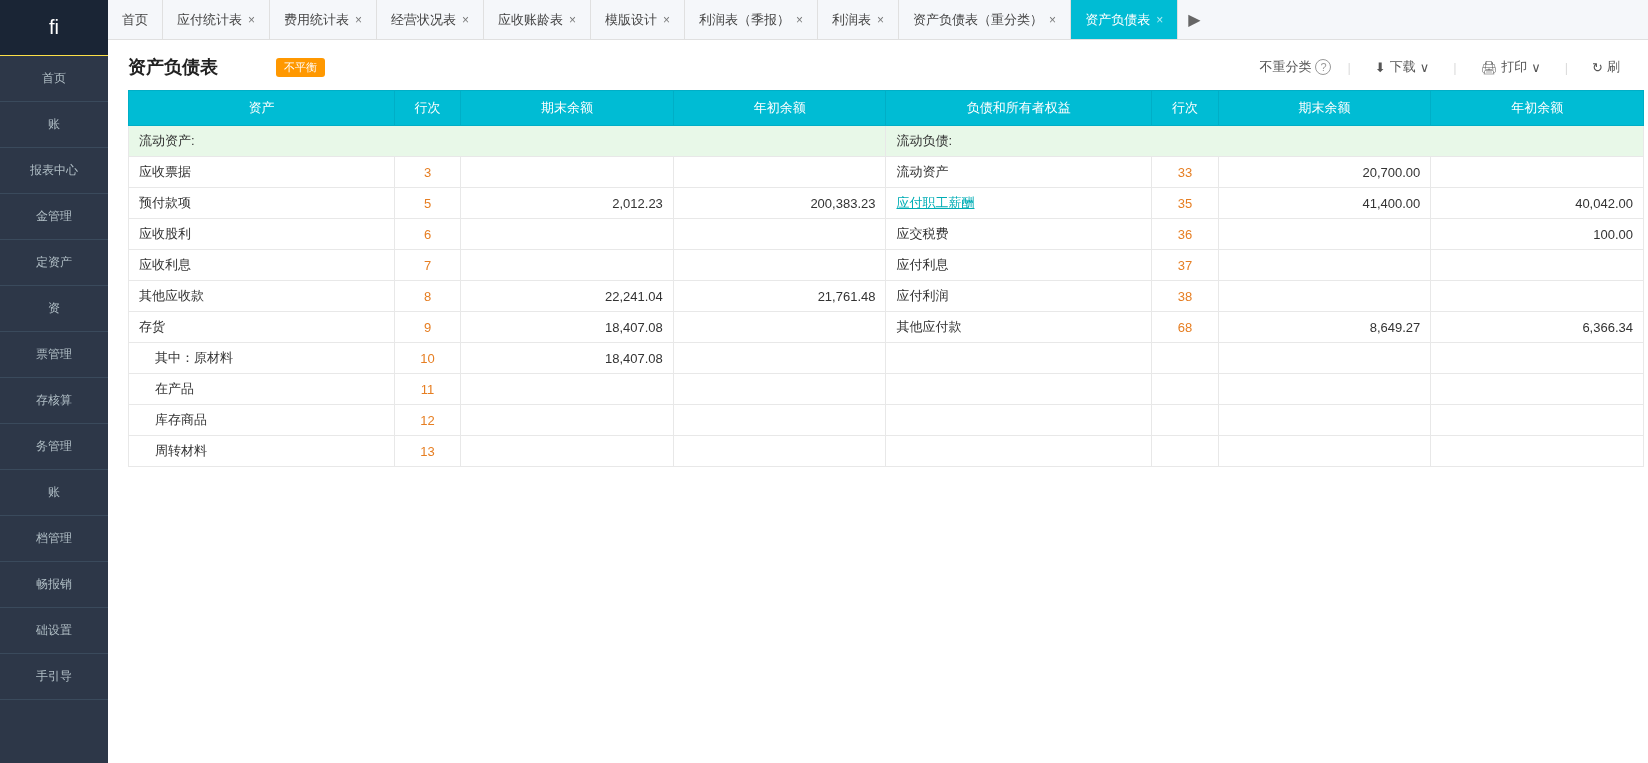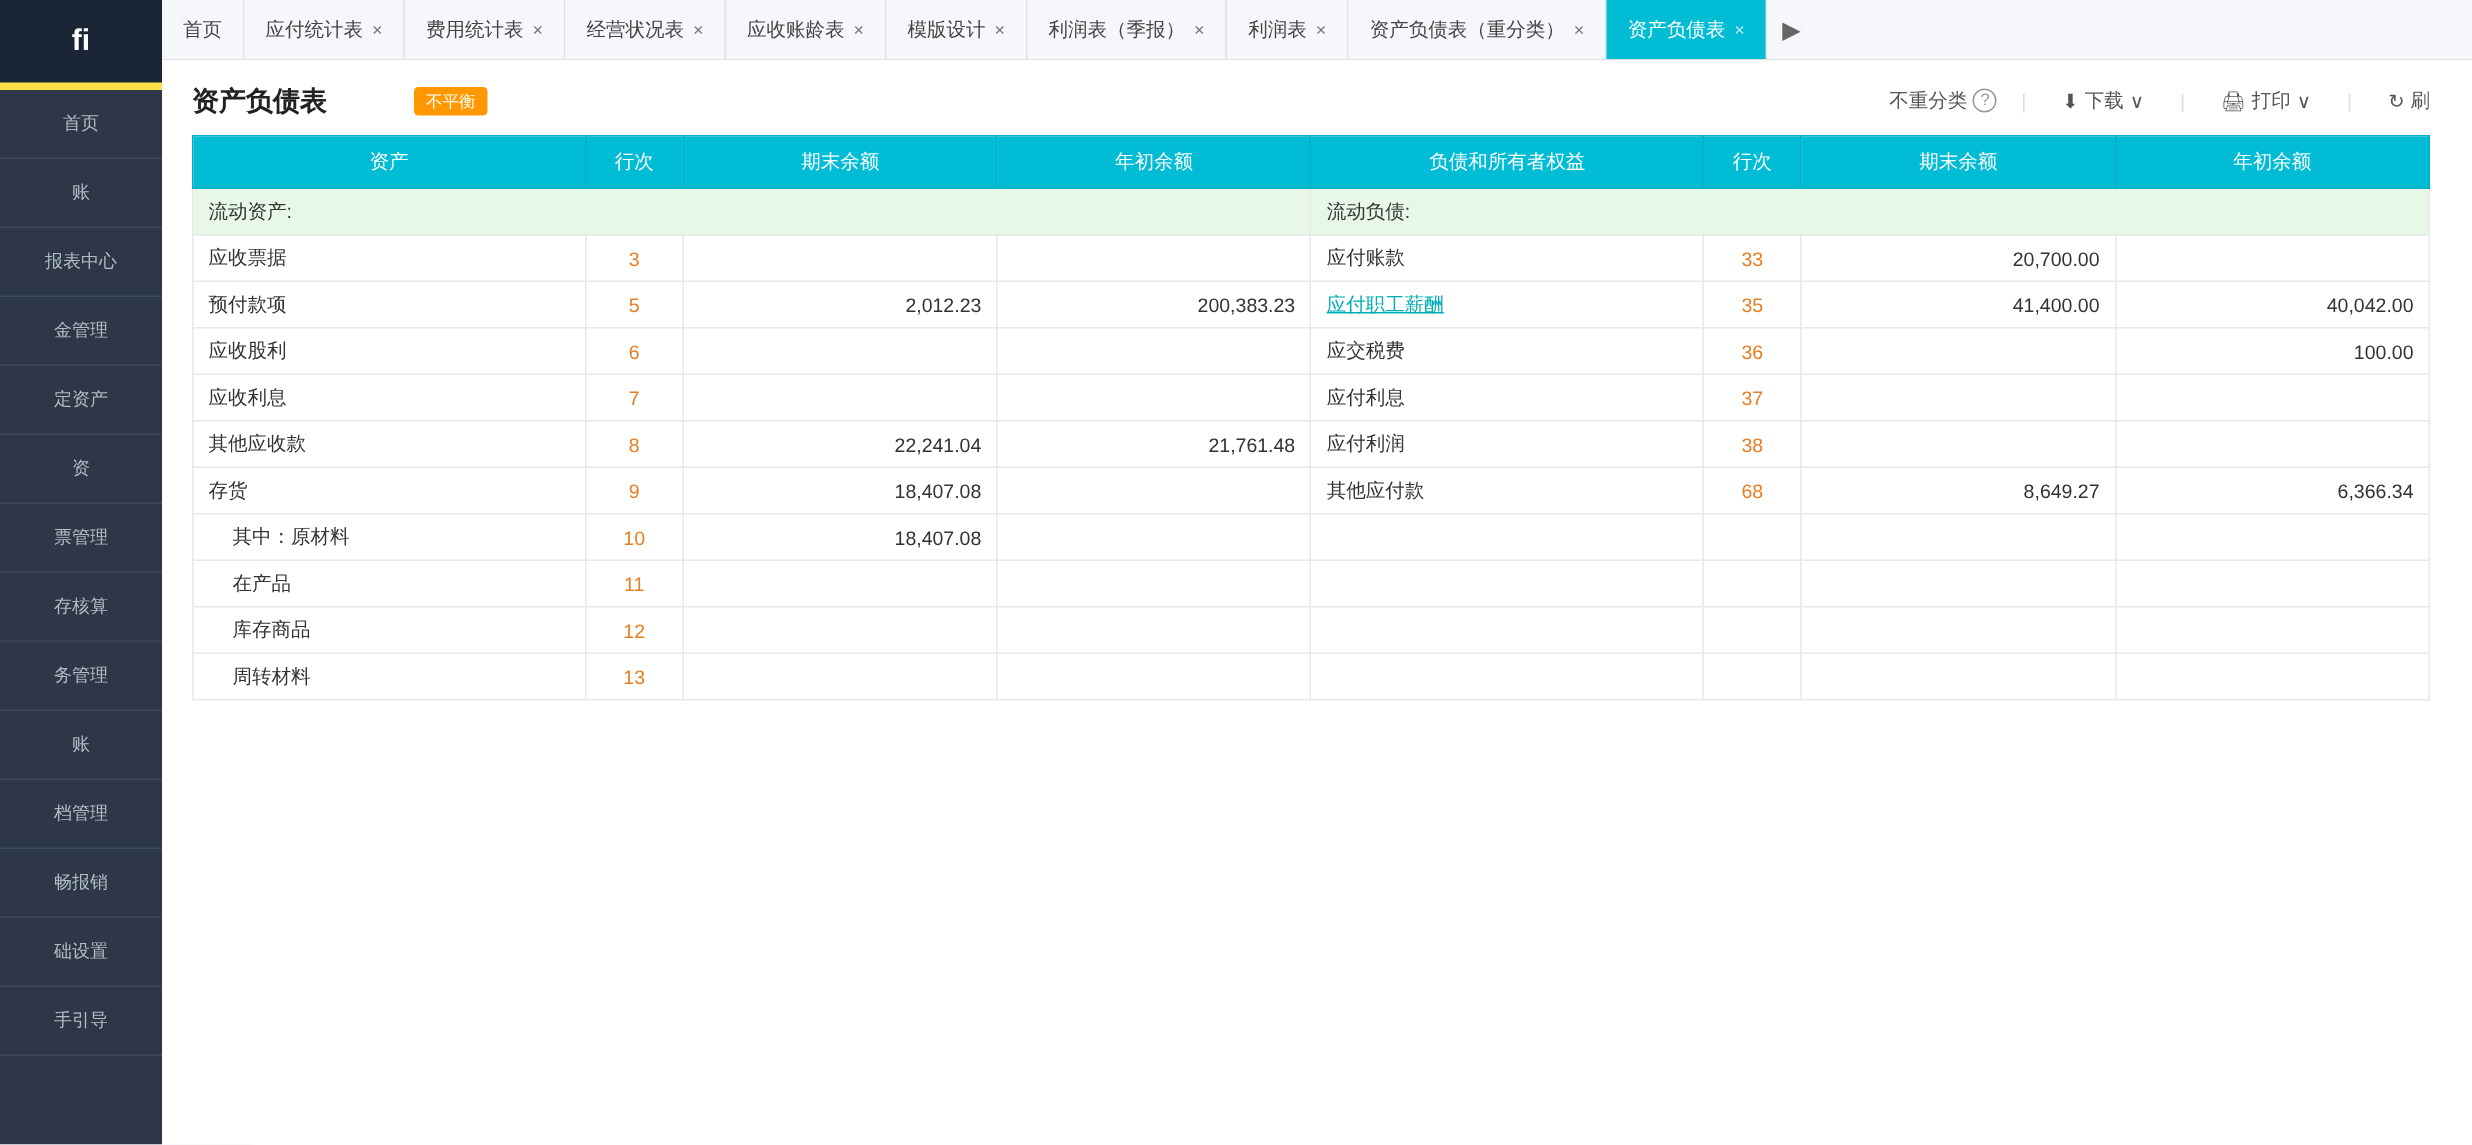--- a/index.html
+++ b/index.html
@@ -21,24 +21,24 @@
       text-align: center;
       font-size: 12px;
       cursor: pointer;
       border-bottom: 1px solid #3a4a5c;
       color: #b0bec5;
     }
     .sidebar-top {
       background: #1a2535;
       color: #fff;
       font-size: 20px;
-      font-weight: bold;
+      font-weight: normal;
       padding: 16px 8px;
       text-align: center;
-      border-bottom: 5px solid #fde047;
+      border-bottom: 1px solid #fde047;
     }
 
     
     .main {
       flex: 1;
       display: flex;
       flex-direction: column;
       overflow: hidden;
       background: #fff;
     }
@@ -279,21 +279,21 @@
           <span>∨</span>
         </div>
         <span class="action-separator">|</span>
         <div class="action-btn">
           <span>↻</span>
           <span>刷</span>
         </div>
       </div>
     </div>
 
-    <div style="padding: 0 28px 20px 20px;">
+    <div style="padding: 0 4px 20px 20px;">
       <table class="report-table">
         <thead>
           <tr>
             <th class="col-asset">资产</th>
             <th class="col-row-num">行次</th>
             <th class="col-amount">期末余额</th>
             <th class="col-amount">年初余额</th>
             <th class="col-liability">负债和所有者权益</th>
             <th class="col-row-num">行次</th>
             <th class="col-amount">期末余额</th>
@@ -304,21 +304,21 @@
           <tr class="section-header">
             <td colspan="4">流动资产:</td>
             <td colspan="4">流动负债:</td>
           </tr>
 
           <tr>
             <td class="col-asset">应收票据</td>
             <td class="col-row-num text-center" style="color:#e67e22">3</td>
             <td class="col-amount text-right"></td>
             <td class="col-amount text-right"></td>
-            <td class="col-liability">应付账款</td>
+            <td class="col-liability">流动资产</td>
             <td class="col-row-num text-center" style="color:#e67e22">33</td>
             <td class="col-amount text-right">20,700.00</td>
             <td class="col-amount text-right"></td>
           </tr>
           <tr>
             <td class="col-asset">预付款项</td>
             <td class="col-row-num text-center" style="color:#e67e22">5</td>
             <td class="col-amount text-right">2,012.23</td>
             <td class="col-amount text-right">200,383.23</td>
             <td class="col-liability" style="color:#00adb5; text-decoration:underline; cursor:pointer;">应付职工薪酬</td>

